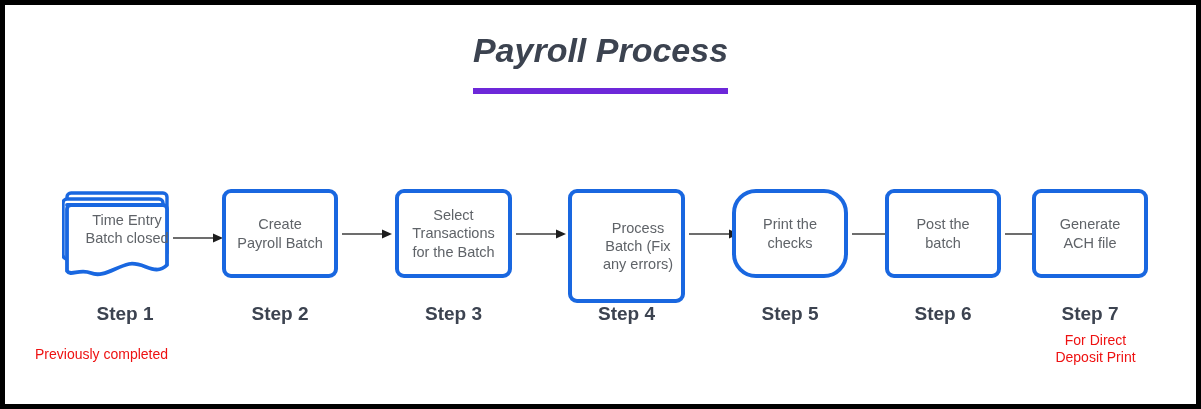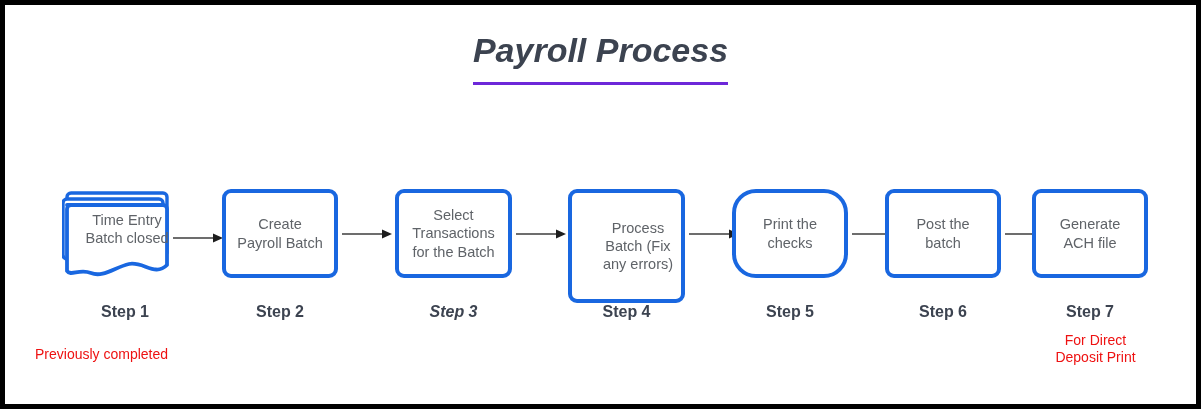--- a/index.html
+++ b/index.html
@@ -29,22 +29,22 @@
     top: 26px;
     text-align: center;
     font-size: 34px;
     font-weight: bold;
     font-style: italic;
     color: #3c4350;
     letter-spacing: 0px;
   }
   #title .title-inner {
     display: inline-block;
-    border-bottom: 3px solid #6d28d9;
-    padding-bottom: 12px;
+    border-bottom: 6px solid #6d28d9;
+    padding-bottom: 18px;
   }
 
   
   .node {
     position: absolute;
     box-sizing: border-box;
   }
 
   
   .procbox {
@@ -82,21 +82,21 @@
     position: absolute;
     height: 10px;
     display: block;
   }
   .arrow svg { display: block; }
 
   
   .steplabel {
     position: absolute;
     text-align: center;
-    font-size: 16px;
+    font-size: 19px;
     font-weight: bold;
     color: #3c4350;
     top: 298px;
   }
 
   .note-red {
     position: absolute;
     font-size: 14px;
     font-weight: normal;
     color: #ee1111;
@@ -224,21 +224,21 @@
 
   <div class="node procbox" style="left:1027px; top:184px; width:116px; height:89px;">
     <span>
       <span>Generate</span><br>
       <span>ACH file</span>
     </span>
   </div>
 
   <div class="steplabel" style="left:57px;  width:126px;">Step 1</div>
   <div class="steplabel" style="left:217px; width:116px;">Step 2</div>
-  <div class="steplabel" style="left:390px; width:117px;font-style:italic;">Step 3</div>
+  <div class="steplabel" style="left:390px; width:117px;">Step 3</div>
   <div class="steplabel" style="left:563px; width:117px;">Step 4</div>
   <div class="steplabel" style="left:727px; width:116px;">Step 5</div>
   <div class="steplabel" style="left:880px; width:116px;">Step 6</div>
   <div class="steplabel" style="left:1027px;width:116px;">Step 7</div>
 
   <div class="note-red" id="note-prev">Previously completed</div>
 
   <div class="note-red" id="note-ach">
     <div>For Direct</div>
     <div>Deposit Print</div>

